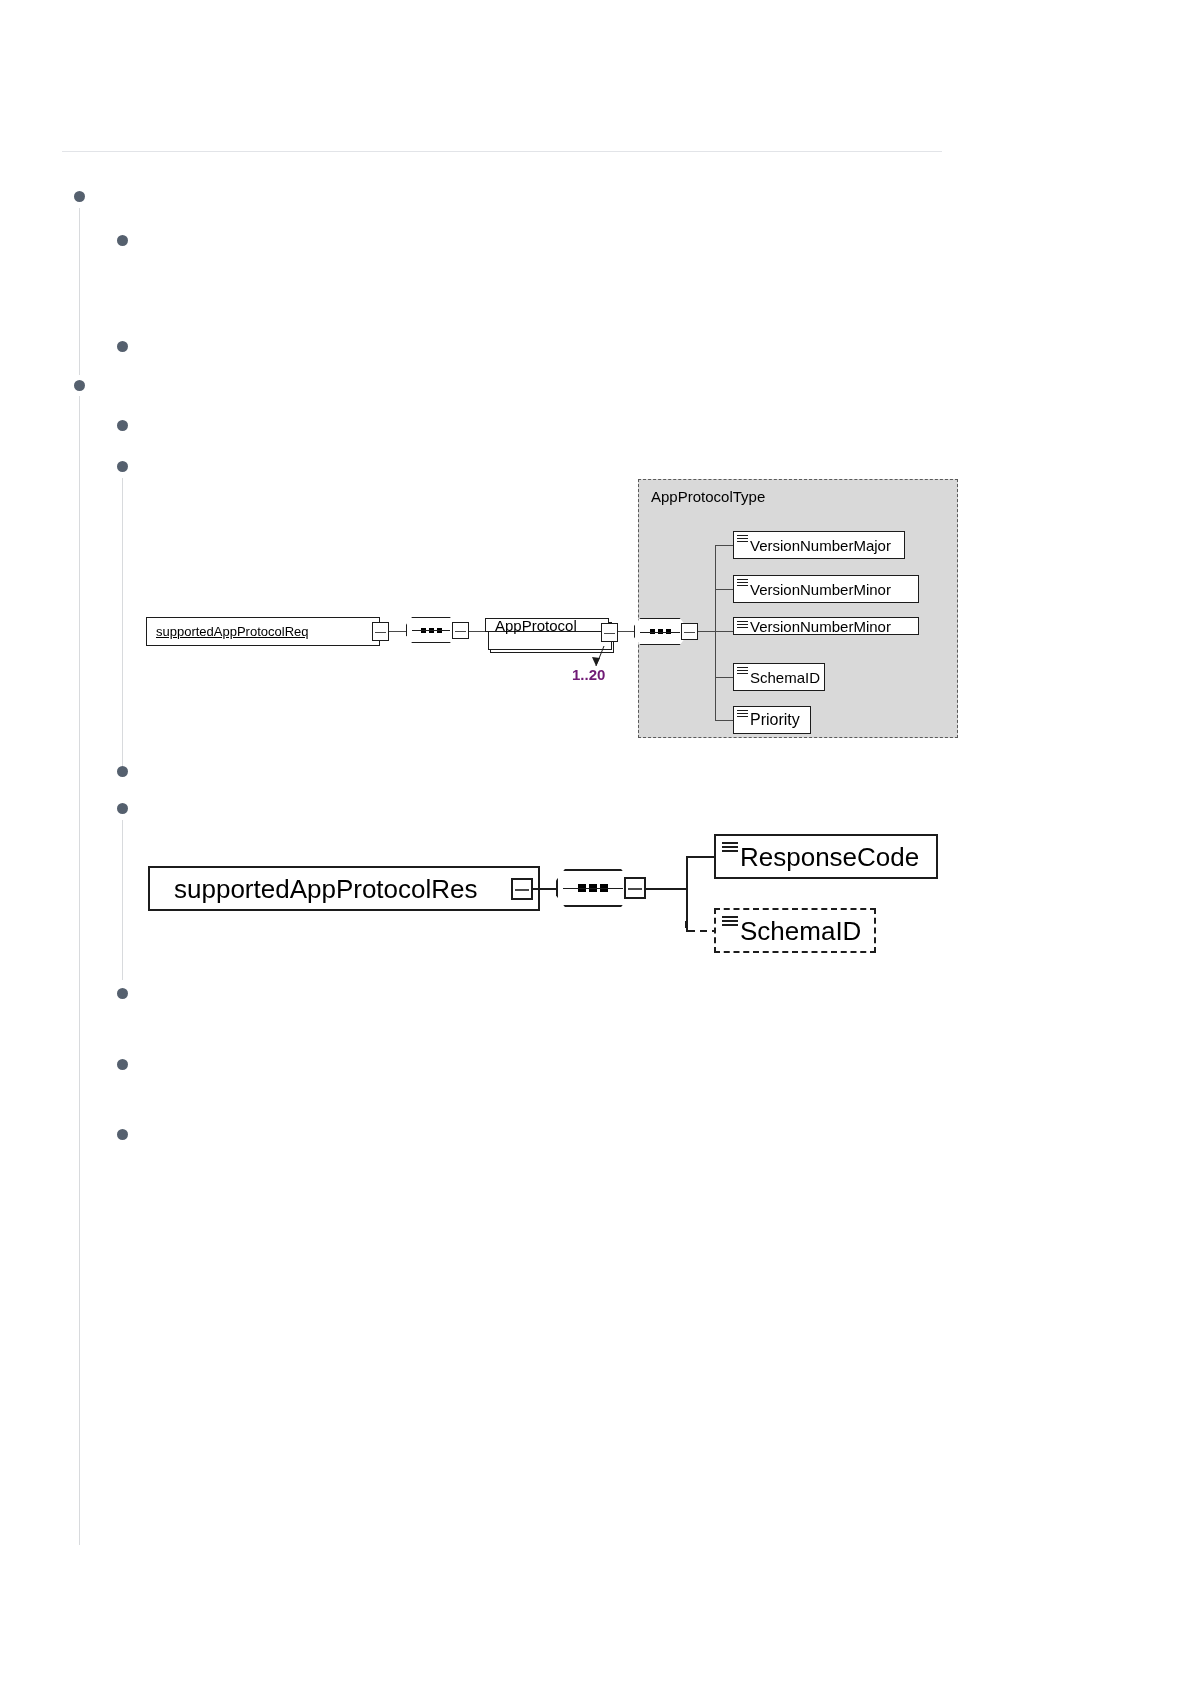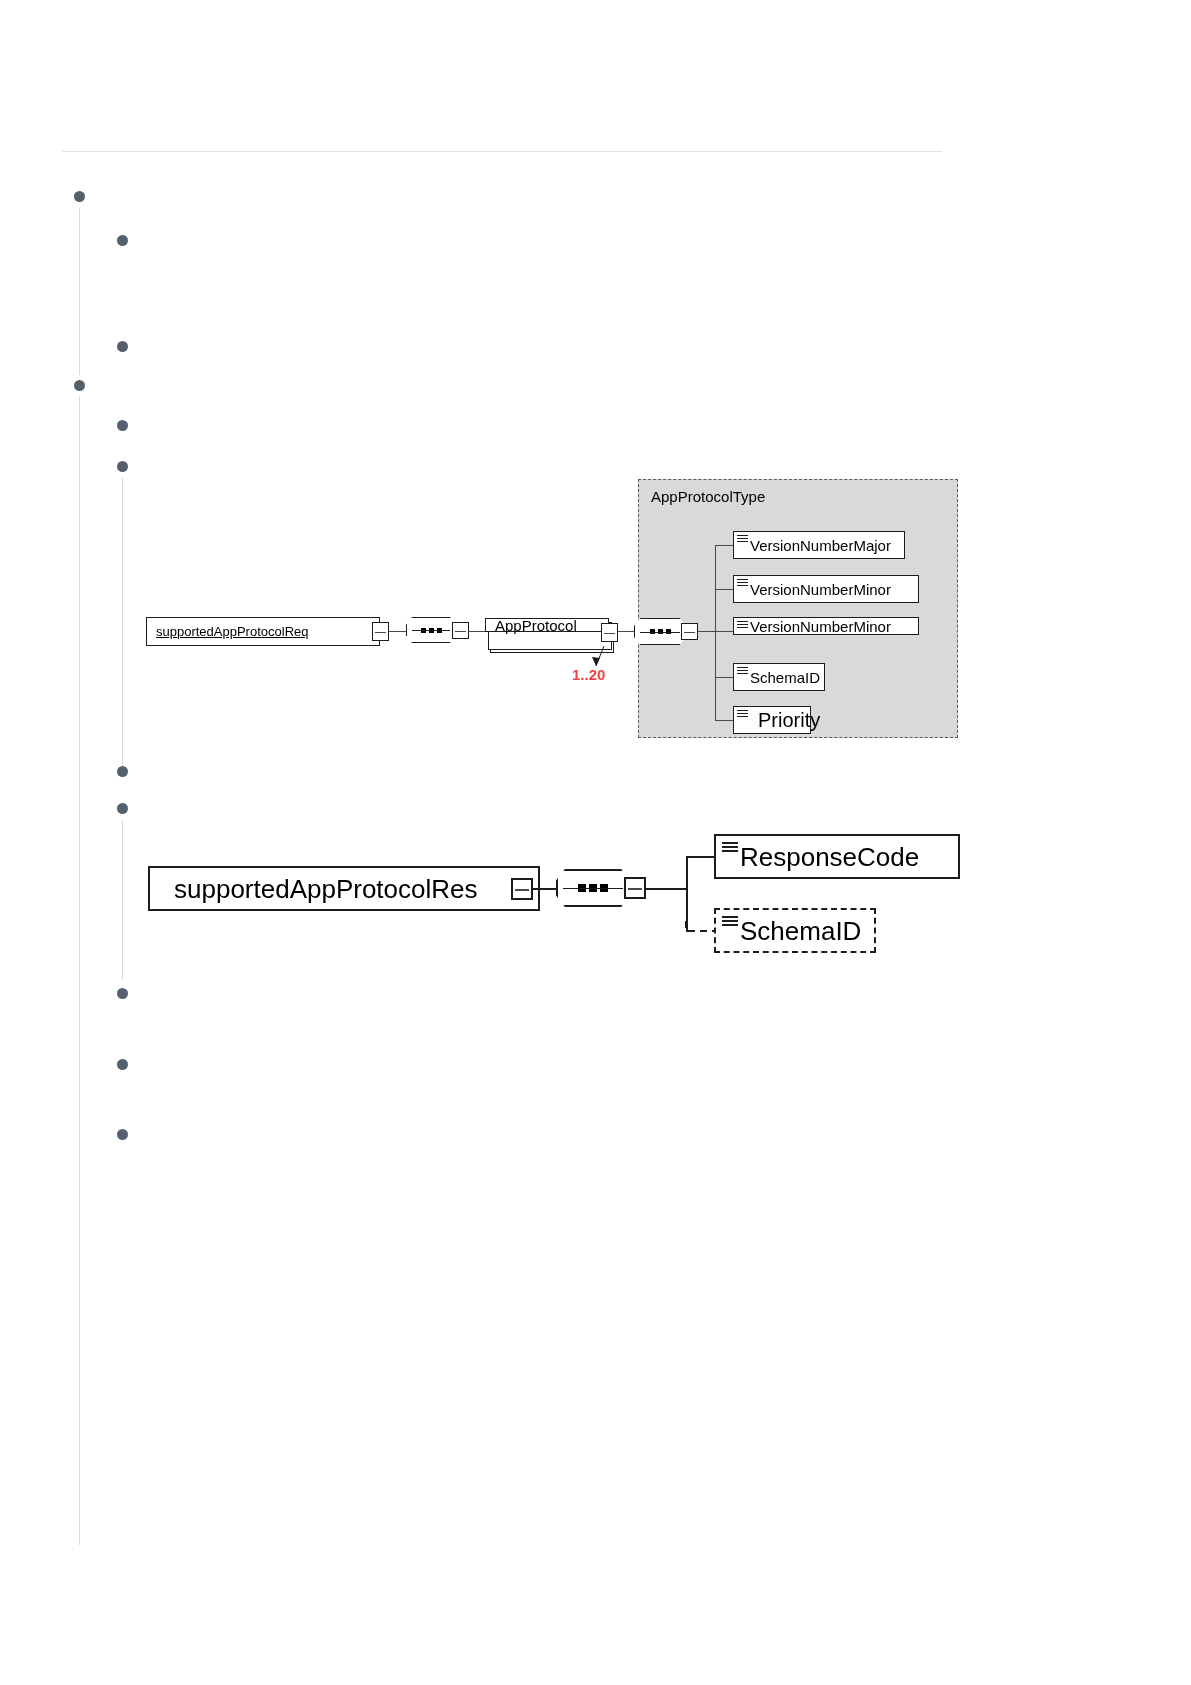--- a/index.html
+++ b/index.html
@@ -186,21 +186,21 @@
     left: 12px;
     top: 8px;
     font-size: 15px;
     color: #000;
     white-space: nowrap;
   }
 
   .occurs {
     position: absolute;
     font-weight: bold;
-    color: #ef4444;
+    color: #701a75;
     white-space: nowrap;
   }
 </style>
 </head>
 <body>
 
 <div class="page-rule"></div>
 
 <div>
   <div class="bullet" style="left:74px; top:191px;"></div>
@@ -325,21 +325,21 @@
     <span class="label" style="font-size:15px; padding-left:16px;">SchemaID</span>
   </div>
 
   <div class="conn h" style="left:715px; top:720px; width:18px;"></div>
   <div class="node shadow" style="left:733px; top:706px; width:78px; height:28px;">
     <span class="elem-glyph">
         <i></i>
         <i></i>
         <i></i>
       </span>
-    <span class="label" style="font-size:20px; padding-left:24px;">Priority</span>
+    <span class="label" style="font-size:16px; padding-left:16px;">Priority</span>
   </div>
 </div>
 
 <div class="diagram" style="left:0; top:0; width:1191px; height:980px;">
 
   <div class="node" style="left:148px; top:866px; width:392px; height:45px; border-width:2px;">
     <span class="label" style="font-size:26px; padding-left:24px;">supportedAppProtocolRes</span>
   </div>
   <div class="plusbox" style="left:511px; top:878px; width:22px; height:22px; border-width:2px;">
       <div class="bar" style="height:2px;"></div>
@@ -356,21 +356,21 @@
     </div>
   </div>
   <div class="plusbox" style="left:624px; top:877px; width:22px; height:22px; border-width:2px;">
       <div class="bar" style="height:2px;"></div>
     </div>
 
   <div class="conn thick h" style="left:646px; top:888px; width:40px;"></div>
   <div class="conn thick v" style="left:686px; top:856px; height:76px;"></div>
 
   <div class="conn thick h" style="left:686px; top:856px; width:28px;"></div>
-  <div class="node" style="left:714px; top:834px; width:246px; height:45px; border-width:2px;">
+  <div class="node" style="left:714px; top:834px; width:224px; height:45px; border-width:2px;">
     <span class="elem-glyph" style="left:6px; top:6px; width:16px;">
       <i style="width:16px;height:2px;"></i>
         <i style="width:16px;height:2px;"></i>
         <i style="width:16px;height:2px;"></i>
     </span>
     <span class="label" style="font-size:26px; padding-left:24px;">ResponseCode</span>
   </div>
 
   <svg style="position:absolute; left:684px; top:920px; width:34px; height:16px;">
     <path d="M 2 1 L 2 11 L 32 11" stroke="#1c1c1c" stroke-width="2" fill="none" stroke-dasharray="7 5"></path>

